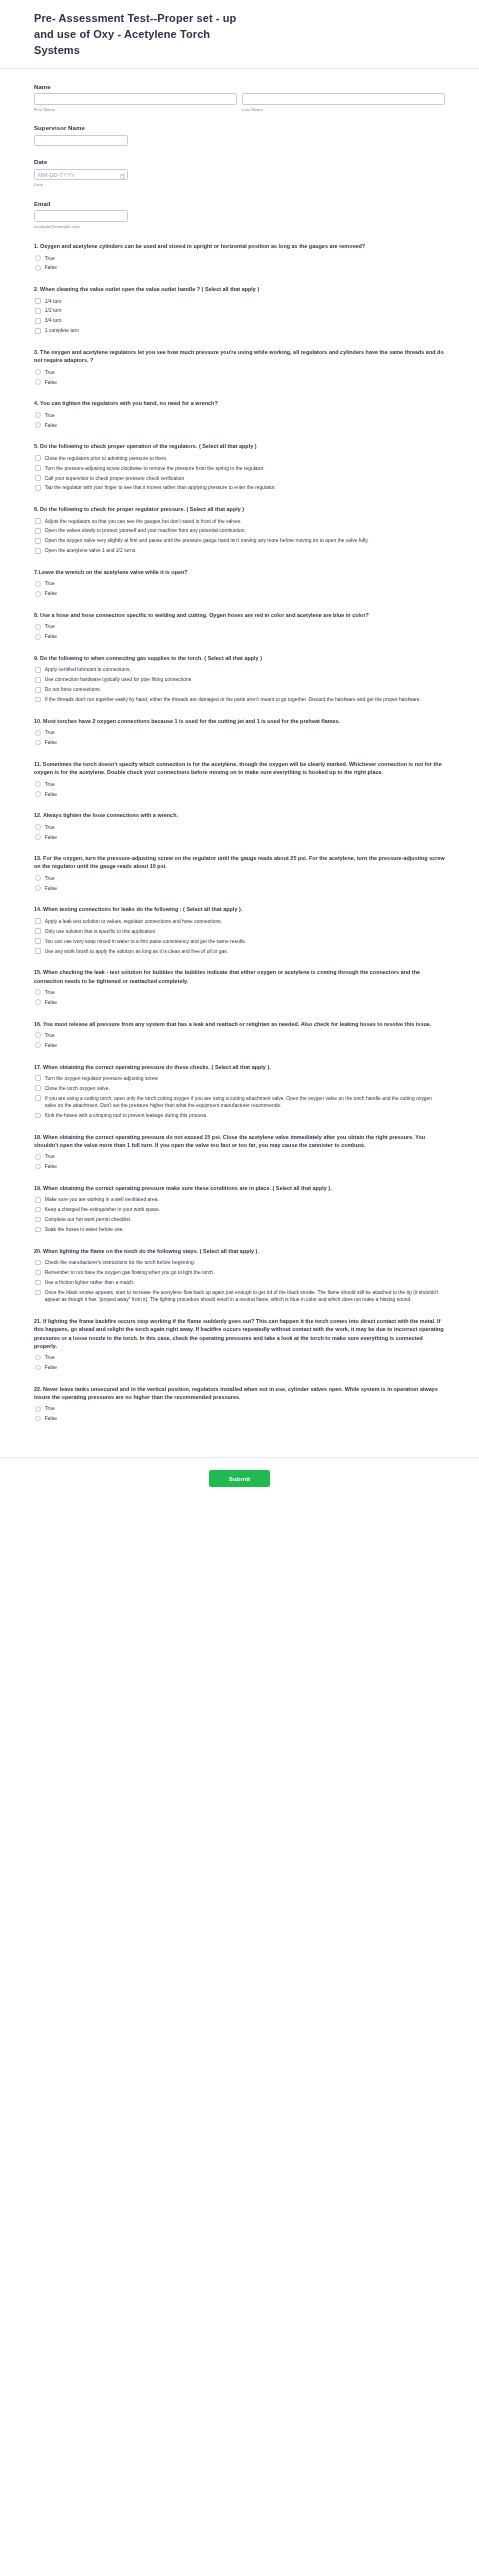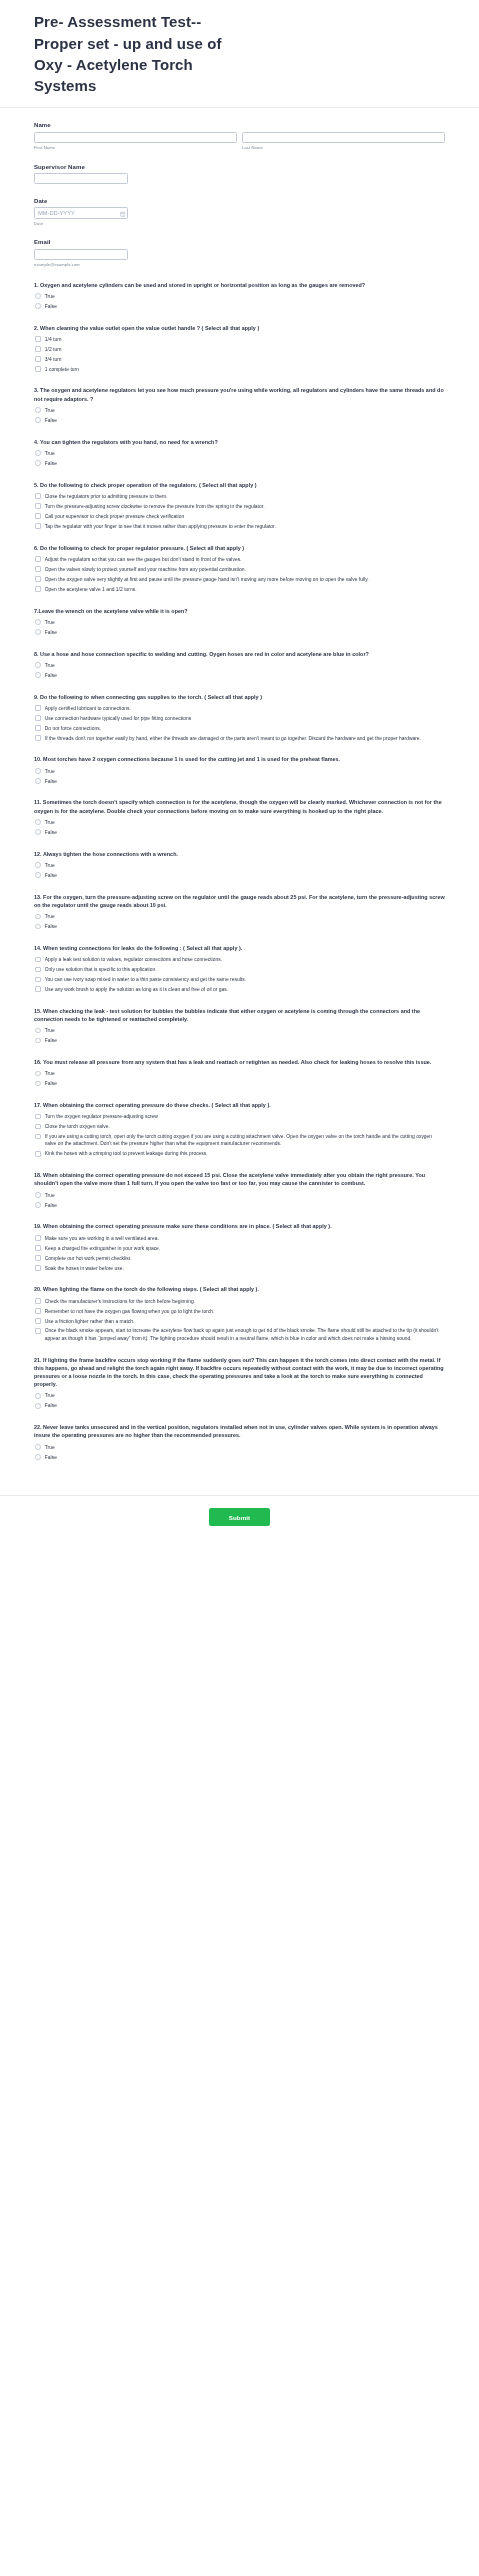--- a/index.html
+++ b/index.html
@@ -15,21 +15,21 @@
     width: 479px;
     margin: 0 auto;
     background: #fff;
   }
 
   
   .form-header {
     padding: 11.3px 34px 10.3px 34px;
   }
   .form-title {
-    font-size: 15px;
+    font-size: 11px;
     line-height: 1.42;
     font-weight: bold;
     color: #2c3345;
     letter-spacing: 0.1px;
     margin: 0;
     max-width: 216px;
   }
   .header-rule {
     border: 0;
     border-top: 0.5px solid #e6e9ee;

